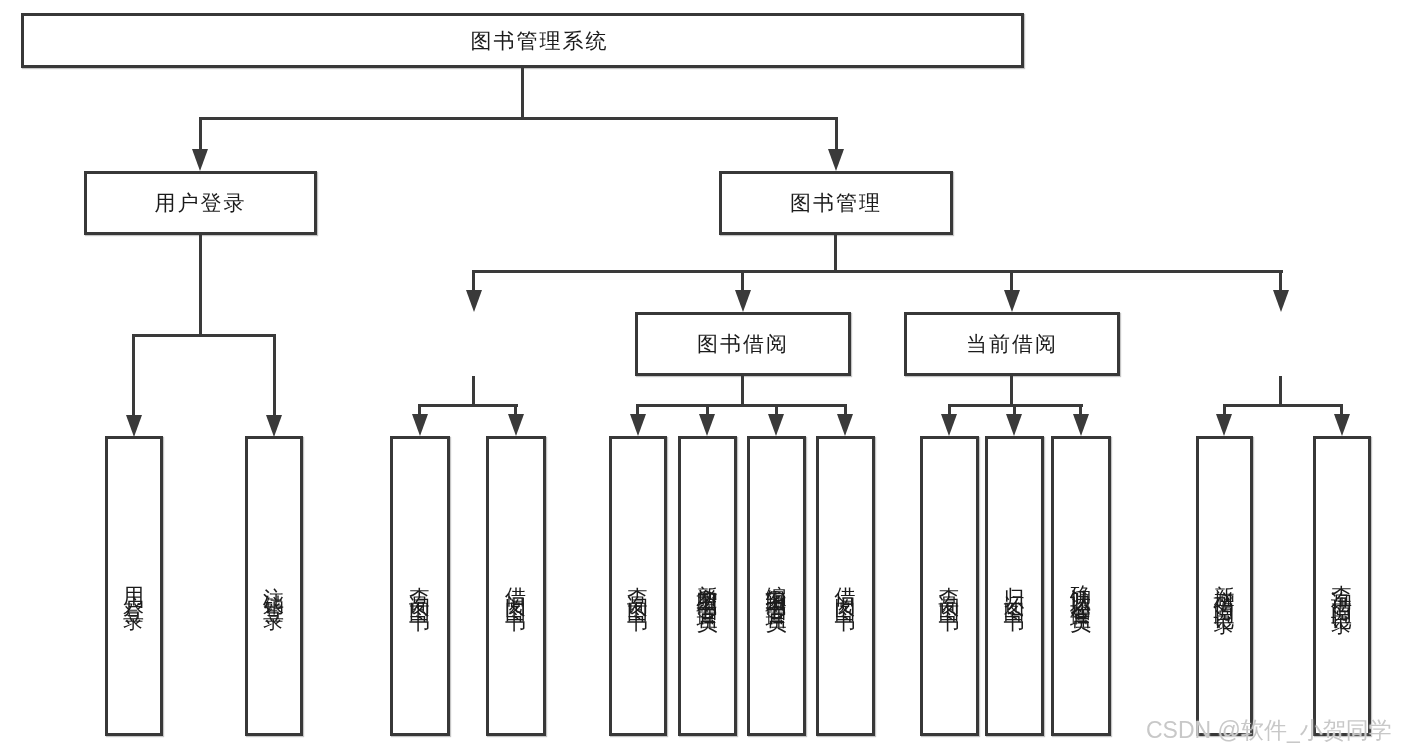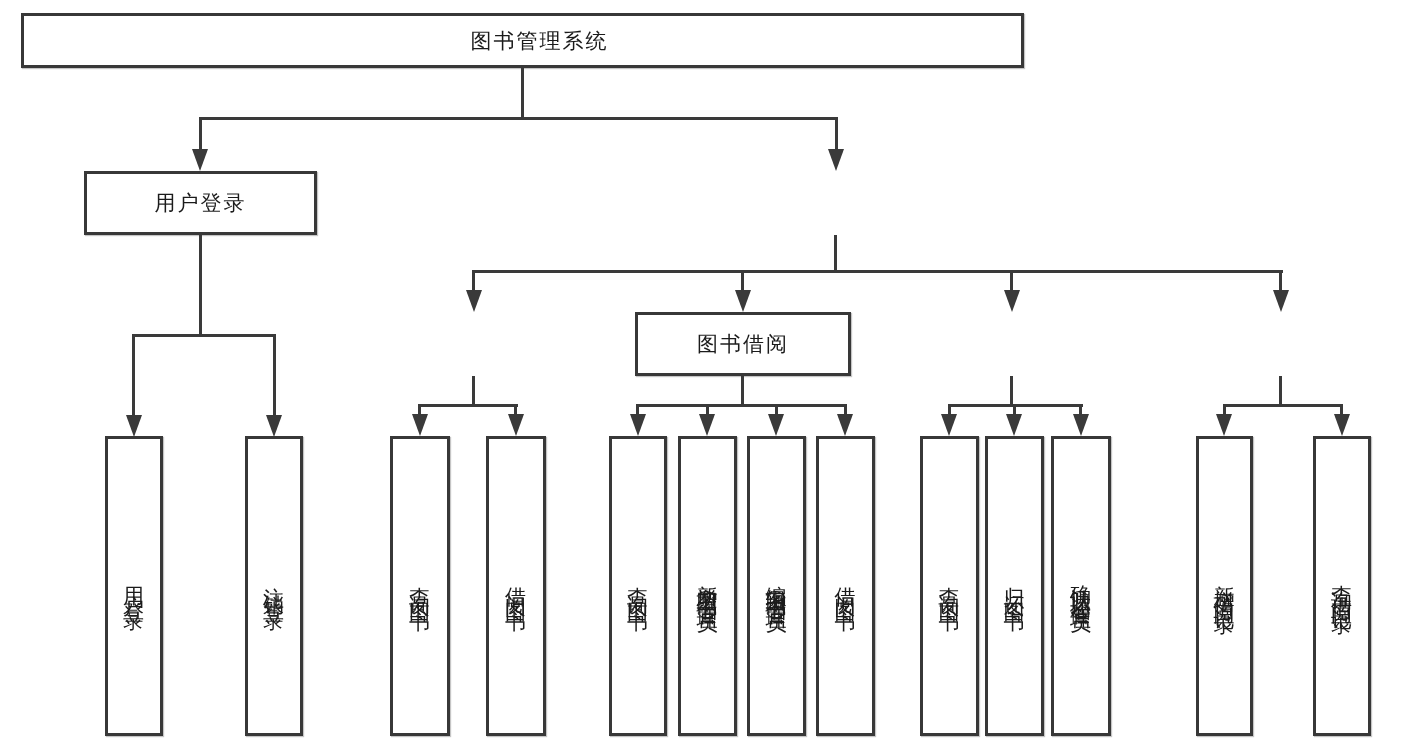--- a/index.html
+++ b/index.html
@@ -75,20 +75,23 @@
   <div class="vline" style="left:521px;top:68px;height:51px;"></div>
   <div class="hline" style="left:199px;top:117px;width:638px;"></div>
   <div class="vline" style="left:199px;top:117px;height:34px;"></div>
   <div class="arrow" style="left:192px;top:149px;"></div>
   <div class="vline" style="left:835px;top:117px;height:34px;"></div>
   <div class="arrow" style="left:828px;top:149px;"></div>
 
   <div class="node" style="left:84px;top:171px;width:233px;height:64px;">
     <span class="hlabel">用户登录</span>
   </div>
+  <div class="node" style="left:719px;top:171px;width:234px;height:64px;">
+    <span class="hlabel">图书管理</span>
+  </div>
 
   <div class="vline" style="left:199px;top:235px;height:101px;"></div>
   <div class="hline" style="left:132px;top:334px;width:144px;"></div>
   <div class="vline" style="left:132px;top:334px;height:82px;"></div>
   <div class="arrow" style="left:126px;top:415px;"></div>
   <div class="vline" style="left:273px;top:334px;height:82px;"></div>
   <div class="arrow" style="left:266px;top:415px;"></div>
 
   <div class="vline" style="left:834px;top:235px;height:38px;"></div>
   <div class="hline" style="left:472px;top:270px;width:811px;"></div>
@@ -96,20 +99,23 @@
   <div class="arrow" style="left:466px;top:290px;"></div>
   <div class="vline" style="left:741px;top:270px;height:22px;"></div>
   <div class="arrow" style="left:735px;top:290px;"></div>
   <div class="vline" style="left:1010px;top:270px;height:22px;"></div>
   <div class="arrow" style="left:1004px;top:290px;"></div>
   <div class="vline" style="left:1279px;top:270px;height:22px;"></div>
   <div class="arrow" style="left:1273px;top:290px;"></div>
 
   <div class="node" style="left:635px;top:312px;width:216px;height:64px;align-items:center;">
     <span class="hlabel">图书借阅</span>
+  </div>
+  <div class="node" style="left:904px;top:312px;width:216px;height:64px;">
+    <span class="hlabel">当前借阅</span>
   </div>
 
   <div class="vline" style="left:472px;top:376px;height:30px;"></div>
   <div class="hline" style="left:418px;top:404px;width:100px;"></div>
   <div class="vline" style="left:418px;top:404px;height:14px;"></div>
   <div class="arrow" style="left:412px;top:414px;"></div>
   <div class="vline" style="left:514px;top:404px;height:14px;"></div>
   <div class="arrow" style="left:508px;top:414px;"></div>
 
   <div class="vline" style="left:741px;top:376px;height:30px;"></div>
@@ -176,14 +182,15 @@
     <span class="vlabel" style="letter-spacing:4px;">确认归还（管理员）</span>
   </div>
 
   <div class="node" style="left:1196px;top:436px;width:57px;height:300px;">
     <span class="vlabel" style="letter-spacing:6px;">新增借阅记录</span>
   </div>
   <div class="node" style="left:1313px;top:436px;width:58px;height:300px;">
     <span class="vlabel" style="letter-spacing:6px;">查询借阅记录</span>
   </div>
 
+  <div class="watermark">CSDN @软件_小贺同学</div>
 
 </div>
 
 </body></html>

